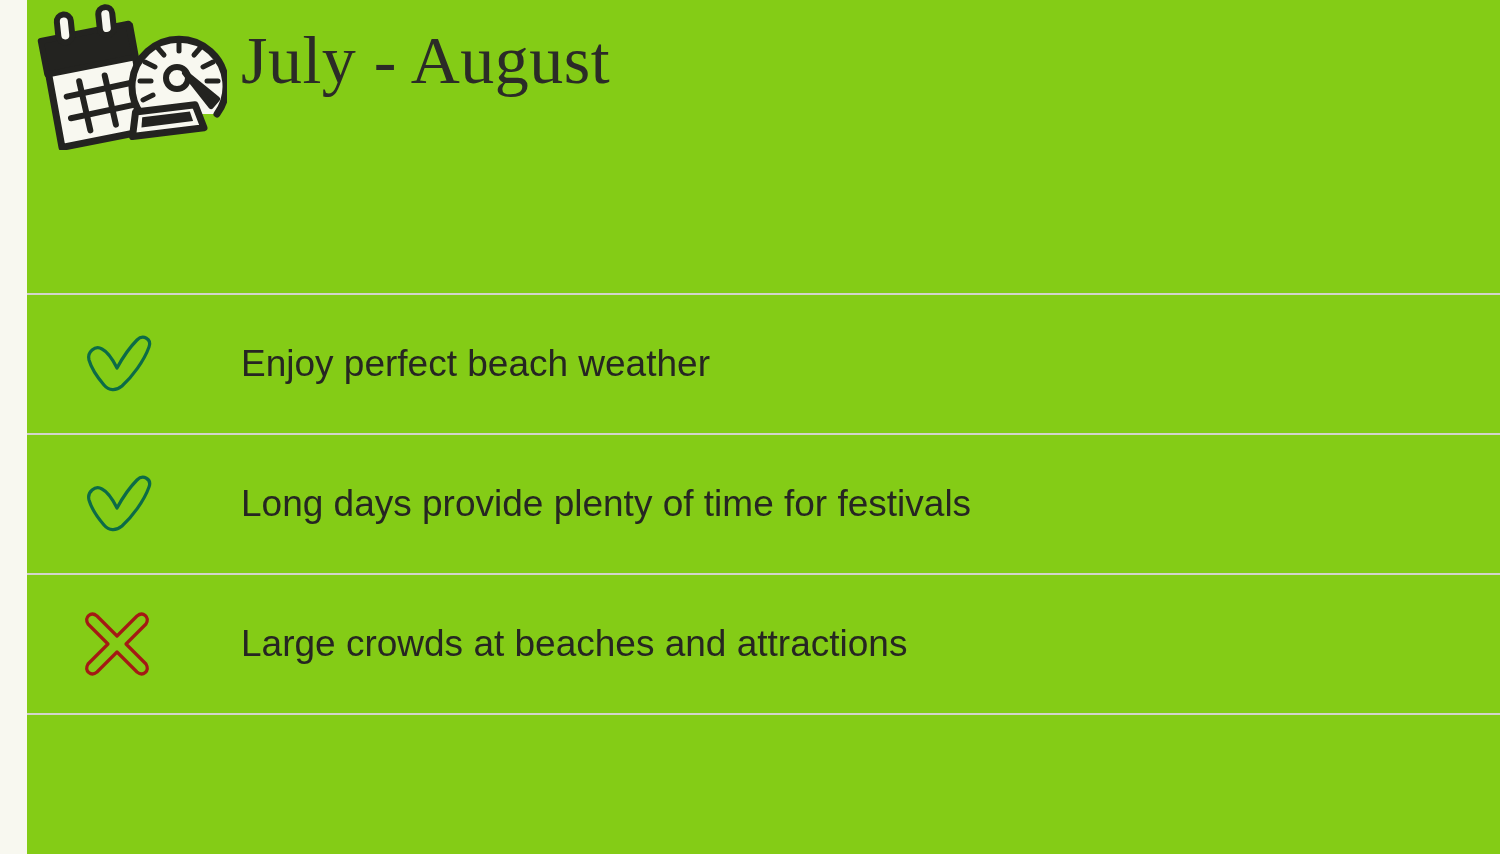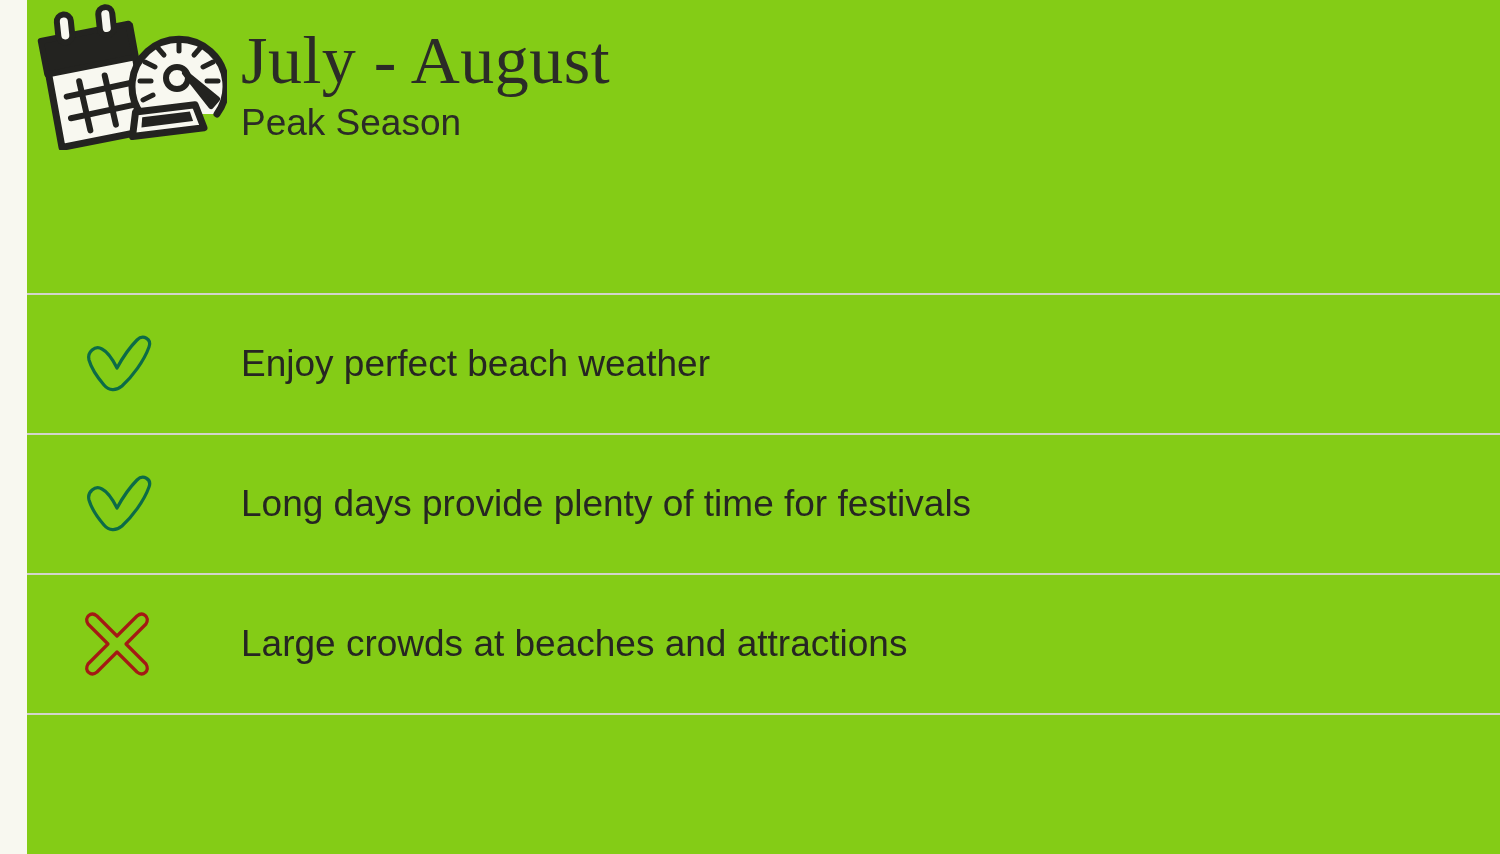--- a/index.html
+++ b/index.html
@@ -159,21 +159,20 @@
 
         <g transform="rotate(-7 138 118)">
           <path d="M106 104 L166 104 L172 128 L100 128 Z" fill="#F8F8F0" stroke="#232320" stroke-width="7" stroke-linejoin="round"></path>
           <path d="M112 110 L160 110 L162 120 L110 120 Z" fill="#232320"></path>
         </g>
       </svg>
     </div>
 
     <div class="header-text">
       <div class="header-title">July - August</div>
-      <div class="header-subtitle">Peak Season</div>
     </div>
 
   </div>
 
   <div class="rows" id="rows-container">
       <div class="row">
         <div class="row-icon">
           <svg viewBox="0 0 84 84" width="84" height="84" xmlns="http://www.w3.org/2000/svg">
             <path d="M14 38 C12 30 20 23 27 27 C33 30 38 38 42 46 C48 35 56 24 62 18 C68 12 77 17 74 25 C69 39 57 55 47 64 C41 69 34 69 29 63 C23 56 16 45 14 38 Z" fill="none" stroke="#0C6B47" stroke-width="3.2" stroke-linejoin="round" stroke-linecap="round"></path>
           </svg>

